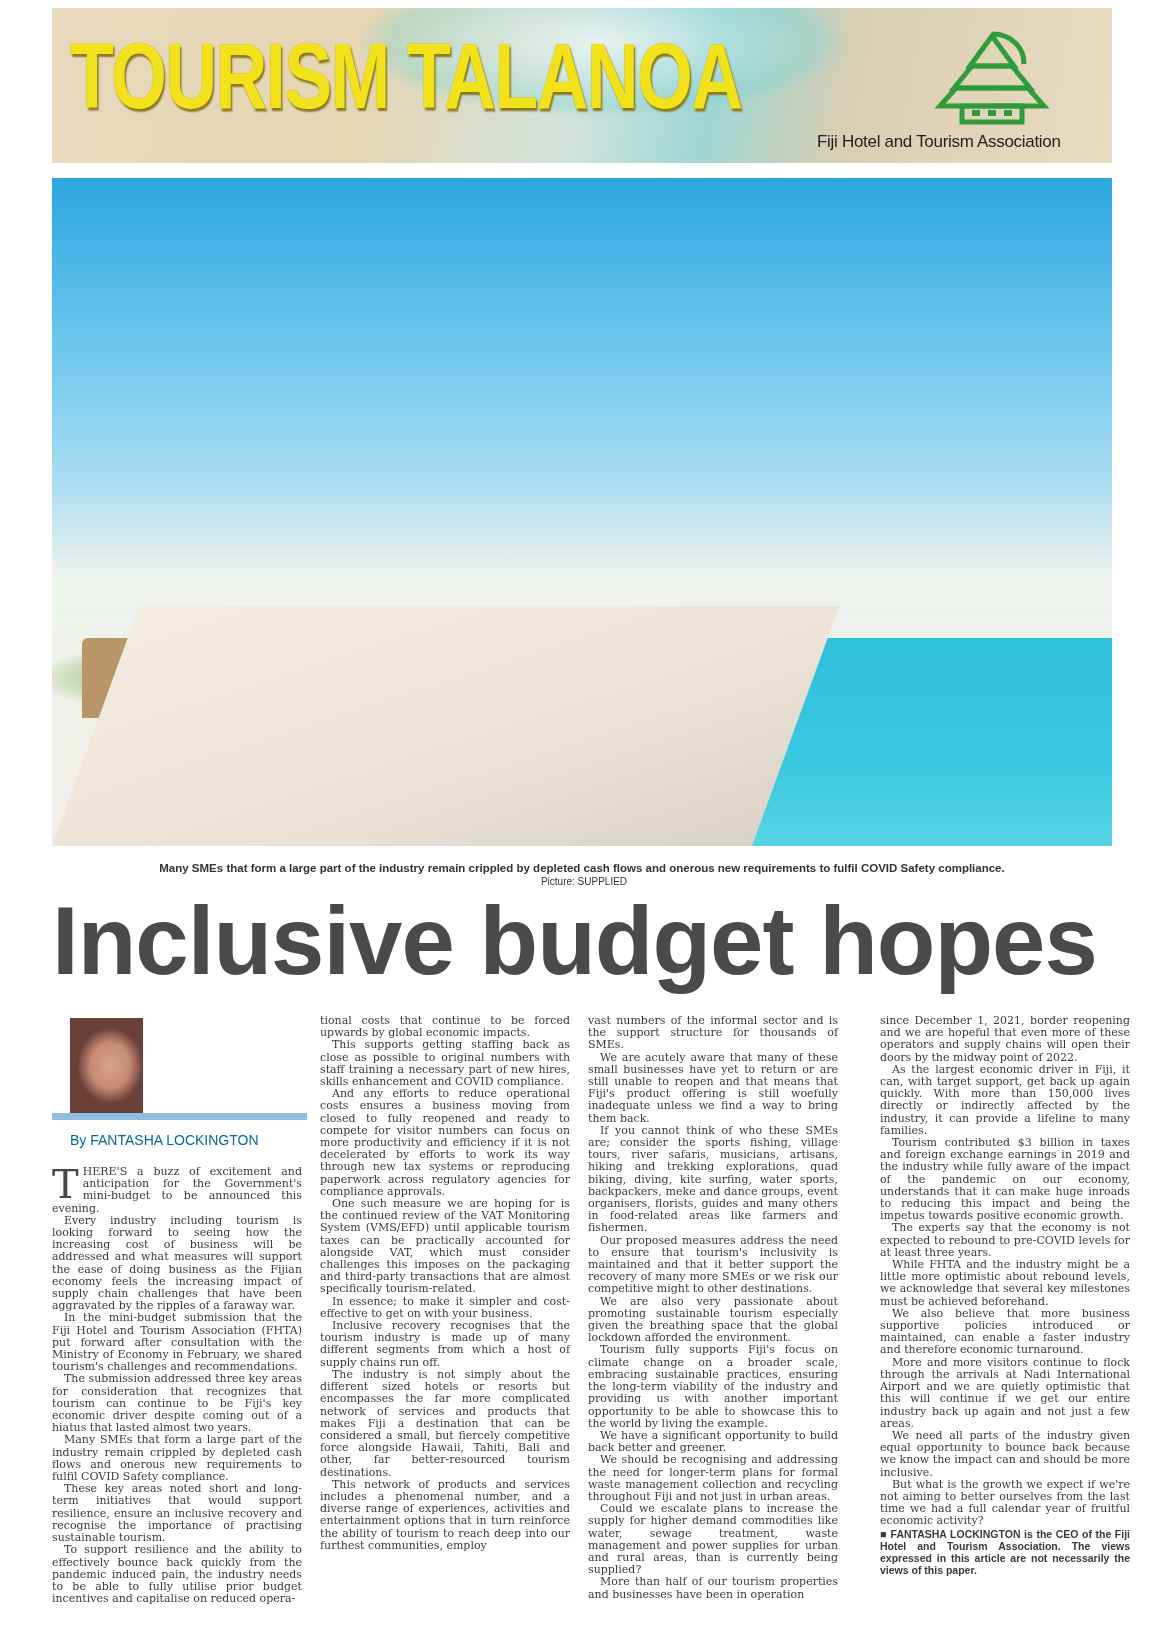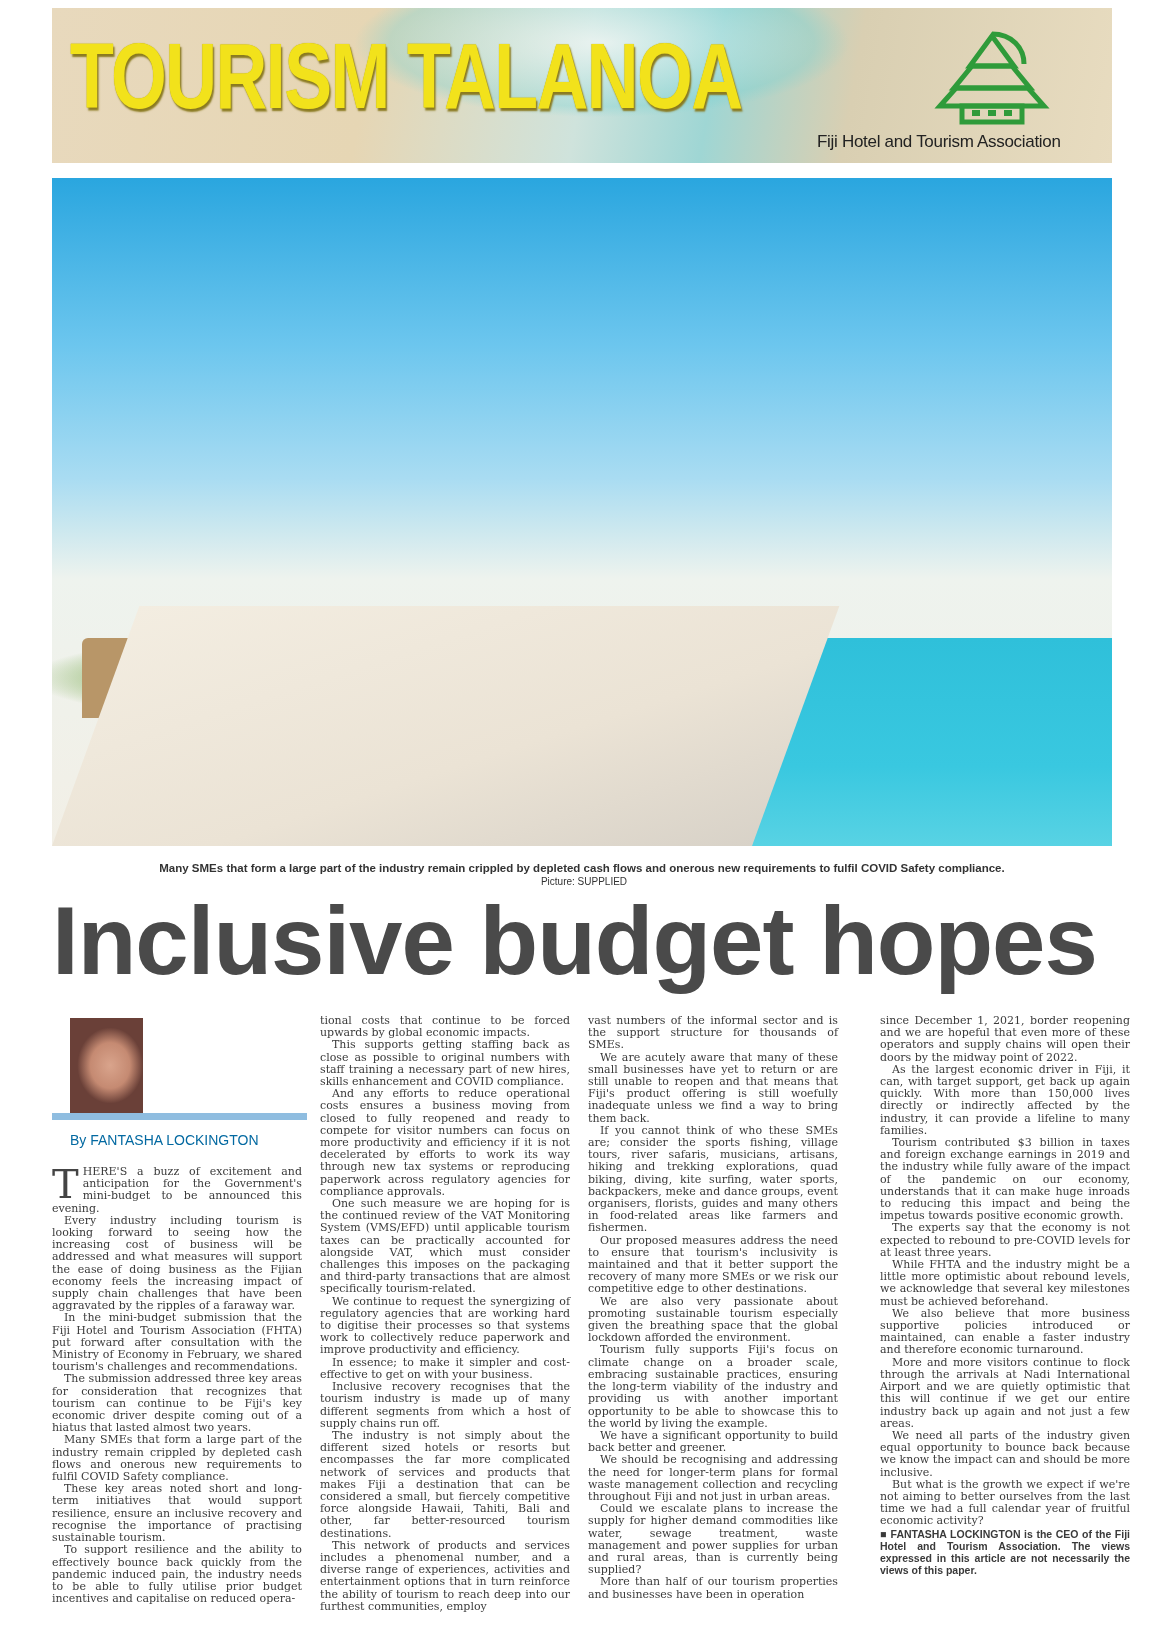--- a/index.html
+++ b/index.html
@@ -86,32 +86,31 @@
   <p>Many SMEs that form a large part of the industry remain crippled by depleted cash flows and onerous new requirements to fulfil COVID Safety compliance.</p>
   <p>These key areas noted short and long-term initiatives that would support resilience, ensure an inclusive recovery and recognise the importance of practising sustainable tourism.</p>
   <p>To support resilience and the ability to effectively bounce back quickly from the pandemic induced pain, the industry needs to be able to fully utilise prior budget incentives and capitalise on reduced opera-</p>
 </div>
 
 <div class="col" style="left:320px;top:1015px;">
   <p class="noind">tional costs that continue to be forced upwards by global economic impacts.</p>
   <p>This supports getting staffing back as close as possible to original numbers with staff training a necessary part of new hires, skills enhancement and COVID compliance.</p>
   <p>And any efforts to reduce operational costs ensures a business moving from closed to fully reopened and ready to compete for visitor numbers can focus on more productivity and efficiency if it is not decelerated by efforts to work its way through new tax systems or reproducing paperwork across regulatory agencies for compliance approvals.</p>
   <p>One such measure we are hoping for is the continued review of the VAT Monitoring System (VMS/EFD) until applicable tourism taxes can be practically accounted for alongside VAT, which must consider challenges this imposes on the packaging and third-party transactions that are almost specifically tourism-related.</p>
-  <p>We continue to request the synergizing of regulatory agencies that are working hard to digitise their processes so that systems work to collectively reduce paperwork and improve productivity and efficiency.</p>
   <p>In essence; to make it simpler and cost-effective to get on with your business.</p>
   <p>Inclusive recovery recognises that the tourism industry is made up of many different segments from which a host of supply chains run off.</p>
   <p>The industry is not simply about the different sized hotels or resorts but encompasses the far more complicated network of services and products that makes Fiji a destination that can be considered a small, but fiercely competitive force alongside Hawaii, Tahiti, Bali and other, far better-resourced tourism destinations.</p>
   <p>This network of products and services includes a phenomenal number, and a diverse range of experiences, activities and entertainment options that in turn reinforce the ability of tourism to reach deep into our furthest communities, employ</p>
 </div>
 
 <div class="col" style="left:588px;top:1015px;">
   <p class="noind">vast numbers of the informal sector and is the support structure for thousands of SMEs.</p>
   <p>We are acutely aware that many of these small businesses have yet to return or are still unable to reopen and that means that Fiji's product offering is still woefully inadequate unless we find a way to bring them back.</p>
   <p>If you cannot think of who these SMEs are; consider the sports fishing, village tours, river safaris, musicians, artisans, hiking and trekking explorations, quad biking, diving, kite surfing, water sports, backpackers, meke and dance groups, event organisers, florists, guides and many others in food-related areas like farmers and fishermen.</p>
-  <p>Our proposed measures address the need to ensure that tourism's inclusivity is maintained and that it better support the recovery of many more SMEs or we risk our competitive edge to other destinations.</p>
+  <p>Our proposed measures address the need to ensure that tourism's inclusivity is maintained and that it better support the recovery of many more SMEs or we risk our competitive might to other destinations.</p>
   <p>We are also very passionate about promoting sustainable tourism especially given the breathing space that the global lockdown afforded the environment.</p>
   <p>Tourism fully supports Fiji's focus on climate change on a broader scale, embracing sustainable practices, ensuring the long-term viability of the industry and providing us with another important opportunity to be able to showcase this to the world by living the example.</p>
   <p>We have a significant opportunity to build back better and greener.</p>
   <p>We should be recognising and addressing the need for longer-term plans for formal waste management collection and recycling throughout Fiji and not just in urban areas.</p>
   <p>Could we escalate plans to increase the supply for higher demand commodities like water, sewage treatment, waste management and power supplies for urban and rural areas, than is currently being supplied?</p>
   <p>More than half of our tourism properties and businesses have been in operation</p>
 </div>
 
 <div class="col" style="left:856px;top:1015px;margin-left:24px;">
   <p class="noind">since December 1, 2021, border reopening and we are hopeful that even more of these operators and supply chains will open their doors by the midway point of 2022.</p>

